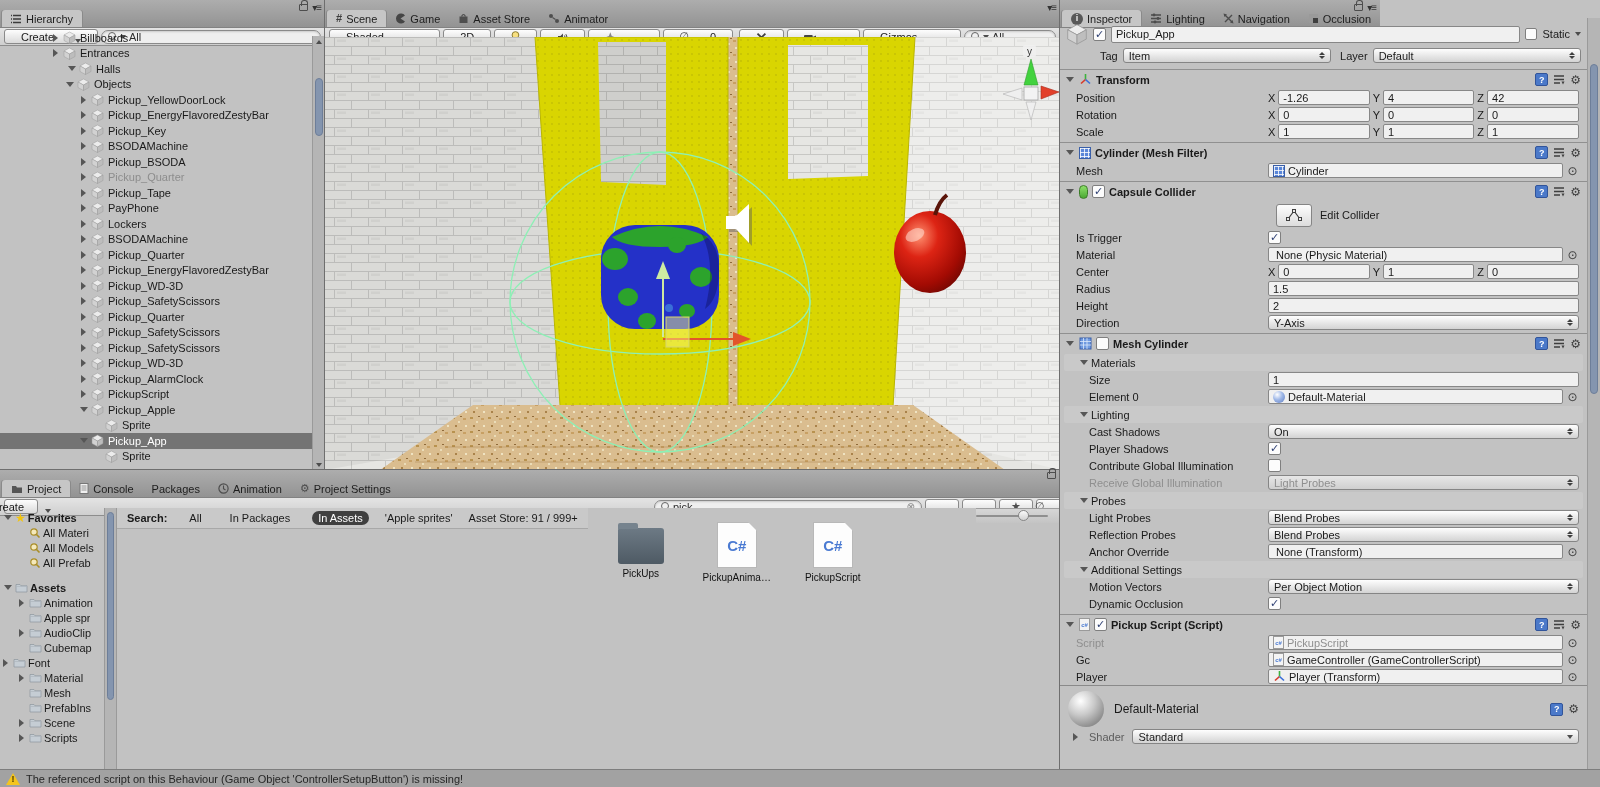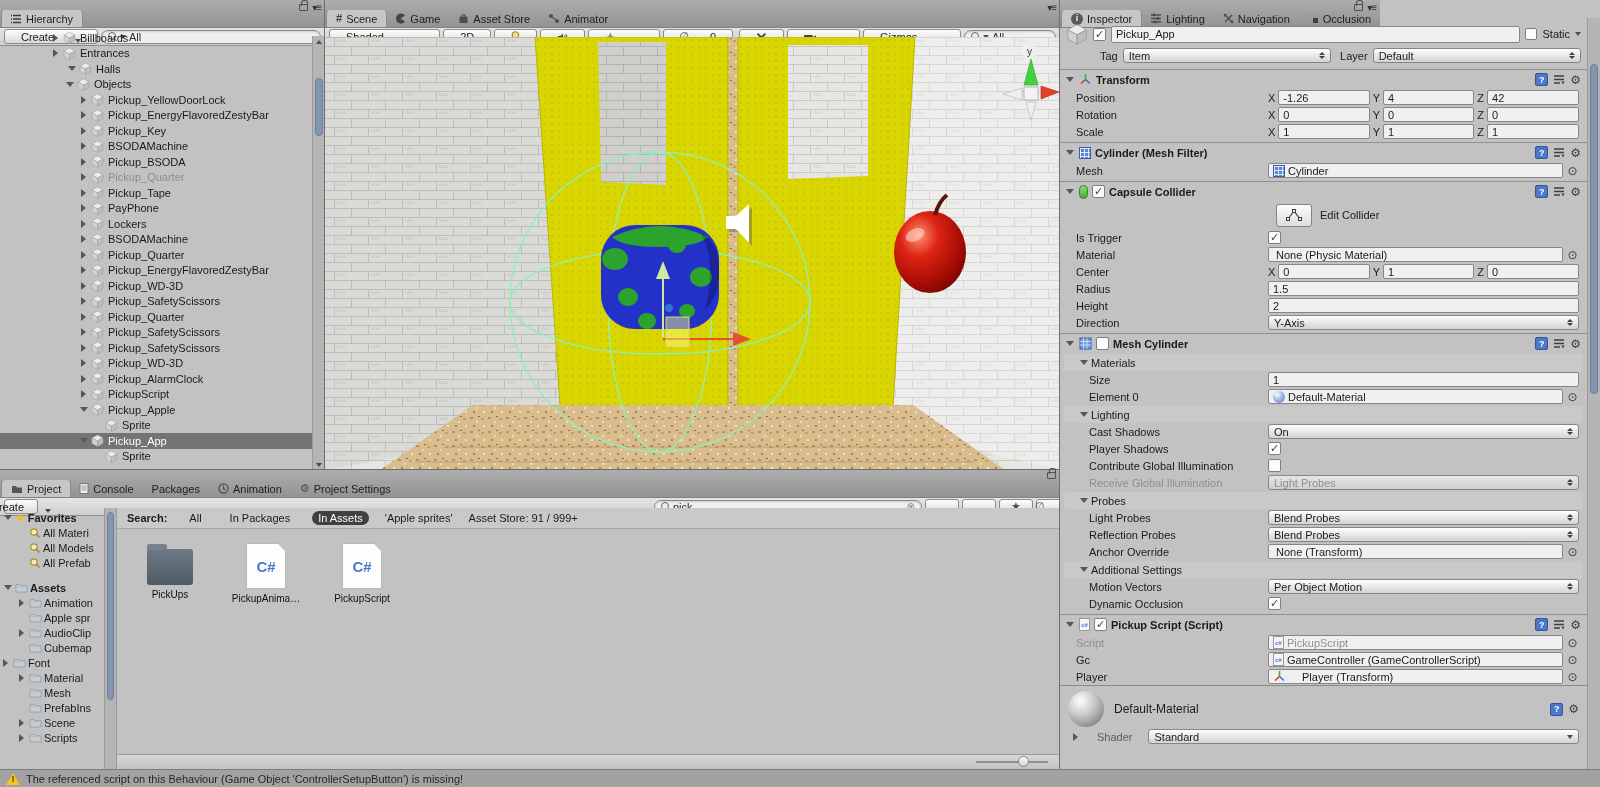--- a/index.html
+++ b/index.html
@@ -41,21 +41,21 @@
   #scene-panel{left:325px;top:0;width:735px;height:470px}
   #viewport{position:absolute;left:0;top:37px;width:735px;height:433px;background:#dcdcda}
   
   #project-panel{left:0;top:470px;width:1060px;height:299px}
   #proj-body{position:absolute;left:0;top:38px;right:0;bottom:0;display:flex}
   #proj-tree{width:104px;flex:none;overflow:hidden;padding-top:2px;position:relative}
   .prow{height:15px;display:flex;align-items:center;gap:2px;white-space:nowrap}
   .prow .lbl{overflow:hidden;text-overflow:clip;white-space:nowrap}
   .prow.bold .lbl{font-weight:bold}
   #proj-scroll{width:13px;flex:none;background:#b5b5b5;border-left:1px solid #9a9a9a;border-right:1px solid #9a9a9a;position:relative}
-  #proj-main{flex:1;display:flex;flex-direction:column;min-width:0}
+  #proj-main{flex:1;display:flex;min-width:0}
   #filter-row{height:21px;background:#c9c9c9;border-bottom:1px solid #a8a8a8;display:flex;align-items:center;gap:16px;padding:0 10px;white-space:nowrap}
   .scope{padding:1px 6px;border-radius:8px}
   .scope.sel{background:#404040;color:#fff}
   #asset-grid{flex:1;display:flex;align-items:flex-start;padding:14px 0 0 18px;gap:26px;background:#c2c2c2}
   .asset{width:70px;display:flex;flex-direction:column;align-items:center;gap:4px}
   .asset .alabel{font-size:10px;color:#111;max-width:72px;overflow:hidden;white-space:nowrap}
   .folder-big{width:46px;height:36px;background:linear-gradient(#6d7a85,#4e5a64);border-radius:2px 3px 3px 3px;position:relative;margin-top:6px}
   .folder-big::before{content:"";position:absolute;left:0;top:-5px;width:20px;height:6px;background:#76838e;border-radius:2px 2px 0 0}
   .cs-file{width:40px;height:46px;background:#fdfdfd;border:1px solid #b8b8b8;position:relative;display:flex;align-items:center;justify-content:center}
   .cs-file::after{content:"";position:absolute;right:-1px;top:-1px;border-left:9px solid transparent;border-top:9px solid #c2c2c2;}
@@ -89,21 +89,21 @@
   .fzone{flex:1;display:flex;align-items:center;gap:3px;min-width:0}
   .axis{flex:1;display:flex;align-items:center;gap:3px;min-width:0}
   .axis .tfield{flex:1}
   .objpick{width:13px;flex:none;text-align:center;color:#3d3d3d;font-size:12px;line-height:1}
   .sub-h{display:flex;align-items:center;height:17px;padding-left:14px;gap:2px;background:#c9c9c9;border-radius:2px;margin:1px 4px 0 4px}
   .editrow{display:flex;align-items:center;height:28px;padding-left:216px;gap:8px}
   .editcol-btn{width:36px;height:23px;border:1px solid #858585;border-radius:3px;background:linear-gradient(#fdfdfd,#dcdcdc);display:flex;align-items:center;justify-content:center}
   #mat-footer{margin-top:auto;border-top:1px solid #8a8a8a;padding:5px 8px 4px 8px}
   .matrow1{display:flex;align-items:center;gap:10px}
   .mat-sphere{width:36px;height:36px;border-radius:50%;background:radial-gradient(circle at 35% 28%,#ffffff,#c9c9c9 40%,#949494 72%,#6e6e6e);flex:none}
-  .matrow2{display:flex;align-items:center;gap:16px;margin-top:2px;padding-left:2px}
+  .matrow2{display:flex;align-items:center;gap:8px;margin-top:2px;padding-left:2px}
   .matrow2 .dd{flex:1}
   #insp-scrollbar{position:absolute;right:0;top:18px;bottom:0;width:13px;background:#b5b5b5;border-left:1px solid #9a9a9a}
   
   #status-bar{position:absolute;left:0;top:769px;width:1600px;height:18px;background:#a2a2a2;border-top:1px solid #7d7d7d;display:flex;align-items:center;gap:6px;padding:0 6px;color:#262626}
   .warn-tri{width:0;height:0;border-left:7px solid transparent;border-right:7px solid transparent;border-bottom:12px solid #f5c51d;position:relative;flex:none}
   .warn-tri::after{content:"!";position:absolute;left:-1.5px;top:1px;font-size:9px;font-weight:bold;color:#4a3800}
   .lock-ic{width:9px;height:7px;border:1px solid #4d4d4d;border-radius:1px;position:relative;display:inline-block}
   .lock-ic::before{content:"";position:absolute;width:5px;height:5px;border:1px solid #4d4d4d;border-bottom:none;border-radius:3px 3px 0 0;left:1px;top:-5px}
   .menu-glyphs{font-size:10px;color:#333;letter-spacing:-1px}
   .grid-ic{width:12px;height:12px;background:#5a86d8;border:1px solid #3a5fa8;background-image:linear-gradient(rgba(255,255,255,.8) 1px,transparent 1px),linear-gradient(90deg,rgba(255,255,255,.8) 1px,transparent 1px);background-size:4px 4px}
@@ -1359,21 +1359,21 @@
               <span class="ilabel">Player</span>
               <span class="fzone">
                 <span class="tfield" style="flex:1">
                   <span class="ic">
                     <svg width="13" height="13" viewBox="0 0 13 13">
                       <path d="M6.5 6.5V1" stroke="#3db23d" stroke-width="1.6"></path>
                       <path d="M6.5 6.5L2 10.5" stroke="#d83b2b" stroke-width="1.6"></path>
                       <path d="M6.5 6.5L11 10.5" stroke="#3b6fd8" stroke-width="1.6"></path>
                     </svg>
                   </span>
-                  <span class="val" style="margin-left:16px">Player (Transform)</span>
+                  <span class="val" style="margin-left:3px">Player (Transform)</span>
                 </span>
                 <span class="objpick">⊙</span>
               </span>
             </div>
           </div>
         </div>
 
       <div id="mat-footer">
         <div class="matrow1">
           <div class="mat-sphere"></div>

